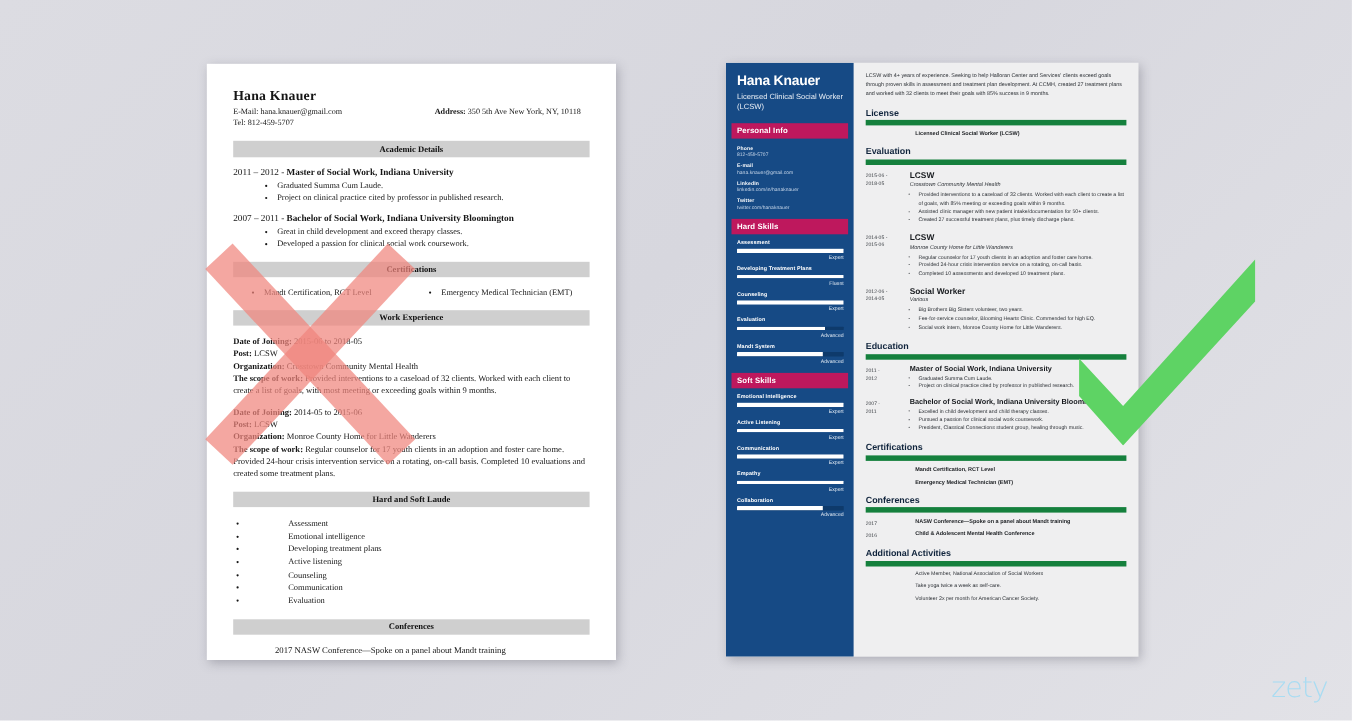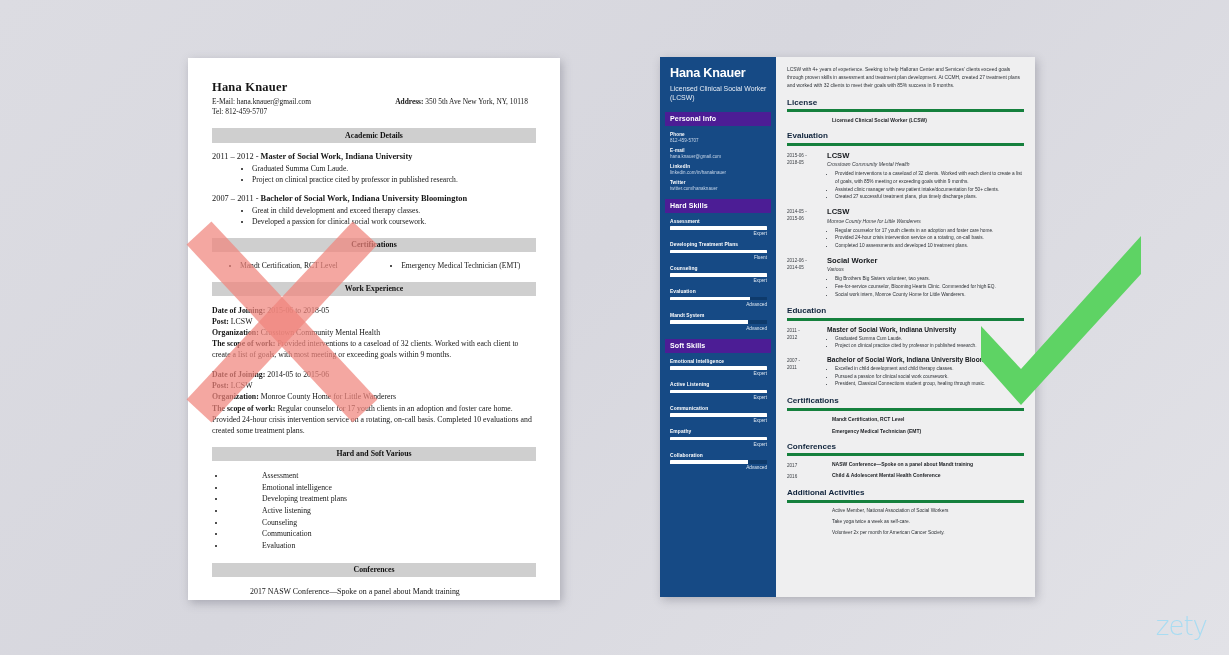--- a/index.html
+++ b/index.html
@@ -49,36 +49,36 @@
     box-shadow:2px 3px 9px rgba(80,80,95,.33);
     overflow:hidden;
   }
   #gd-side{
     width:116px;background:#164a85;color:#ffffff;
     padding:10px 9px 10px 10px;box-sizing:border-box;
   }
   .gs-name{font-size:12.6px;font-weight:bold;line-height:1.08;margin:0 0 4px 0;letter-spacing:-.2px;}
   .gs-title{font-size:6.9px;line-height:1.3;margin:0 0 9px 0;color:#e8eef6;}
   .gs-head{
-    background:#4c1d95;font-size:7.1px;font-weight:bold;
+    background:#be185d;font-size:7.1px;font-weight:bold;
     padding:3px 5px;margin:0 -4px 6px -5px;letter-spacing:.1px;
   }
   .gs-field{margin-bottom:5px;}
   .gs-lbl{font-size:4.6px;font-weight:bold;letter-spacing:.15px;margin-bottom:1px;color:#ffffff;}
   .gs-val{font-size:4.5px;color:#c9d8ea;letter-spacing:.05px;}
   .gs-skill{margin-bottom:6px;}
   .gs-sk-name{font-size:4.9px;font-weight:bold;margin-bottom:2.5px;letter-spacing:.1px;}
   .gs-bar{height:3.6px;background:#0e3a6b;border-radius:.5px;overflow:hidden;}
   .gs-bar i{display:block;height:100%;background:#ffffff;}
   .gs-lvl{font-size:4.7px;text-align:right;margin-top:1.5px;color:#dfe8f2;}
   #gd-main{flex:1;padding:9px 11px 0 11px;box-sizing:border-box;color:#24272b;}
   .gm-summary{font-size:4.9px;line-height:1.62;margin:0 0 8px 0;color:#2d3136;}
   .gm-sechead{
     font-size:8.1px;font-weight:bold;color:#10243c;
-    border-bottom:3px solid #15803d;padding-bottom:2.5px;margin:0 0 5px 0;
+    border-bottom:5px solid #15803d;padding-bottom:2.5px;margin:0 0 5px 0;
   }
   .gm-sec{margin-bottom:8px;}
   .gm-row{display:flex;margin-bottom:6px;}
   .gm-date{width:40px;flex:none;font-size:4.6px;line-height:1.55;color:#3a3e43;padding-top:1px;}
   .gm-body{flex:1;}
   .gm-jt{font-size:7.6px;font-weight:bold;margin:0 0 1.5px 0;color:#16191d;}
   .gm-org{font-size:5px;font-style:italic;margin:0 0 3px 0;color:#33373c;}
   .gm-body ul{margin:0;padding-left:8px;}
   .gm-body li{font-size:4.75px;line-height:1.62;color:#2d3136;}
   .gm-simple{font-size:5px;font-weight:bold;margin:0 0 6px 0;padding-left:45px;color:#1b1e22;}
@@ -152,21 +152,21 @@
         <p><b>The scope of work:</b><span> Provided interventions to a caseload of 32 clients. Worked with each client to create a list of goals, with most meeting or exceeding goals within 9 months.</span></p>
       </div>
       <div class="blk">
         <p><b>Date of Joining:</b><span> 2014-05 to 2015-06</span></p>
         <p><b>Post:</b><span> LCSW</span></p>
         <p><b>Organization:</b><span> Monroe County Home for Little Wanderers</span></p>
         <p><b>The scope of work:</b><span> Regular counselor for 17 youth clients in an adoption and foster care home. Provided 24-hour crisis intervention service on a rotating, on-call basis. Completed 10 evaluations and created some treatment plans.</span></p>
       </div>
     </div>
 
-    <div class="bd-secbar">Hard and Soft Various</div>
+    <div class="bd-secbar">Hard and Soft Laude</div>
     <ul class="bd-skill-ul">
       <li>Assessment</li>
       <li>Emotional intelligence</li>
       <li>Developing treatment plans</li>
       <li>Active listening</li>
       <li>Counseling</li>
       <li>Communication</li>
       <li>Evaluation</li>
     </ul>
 

